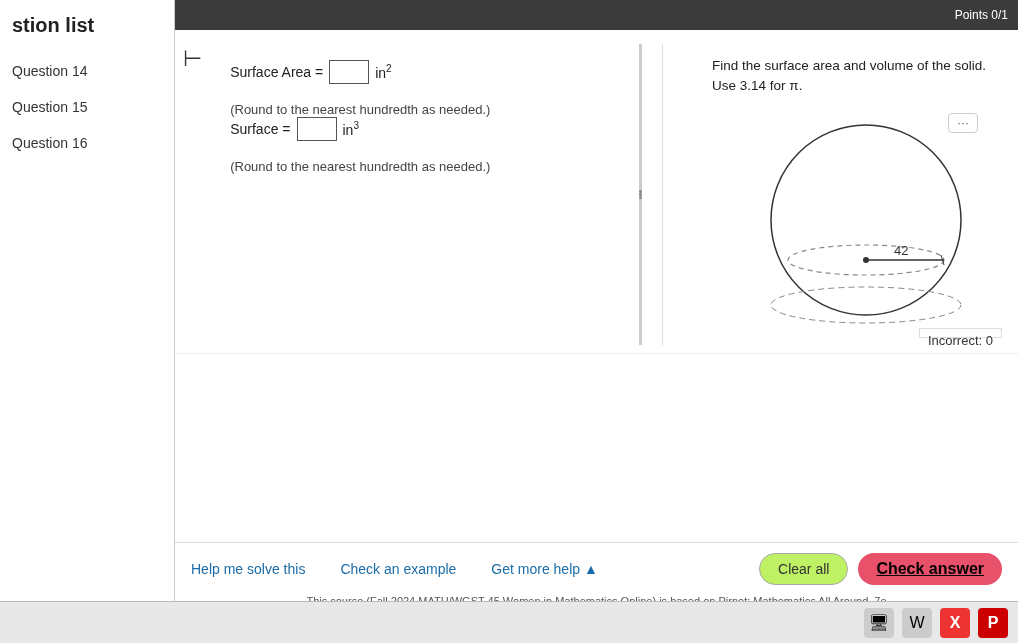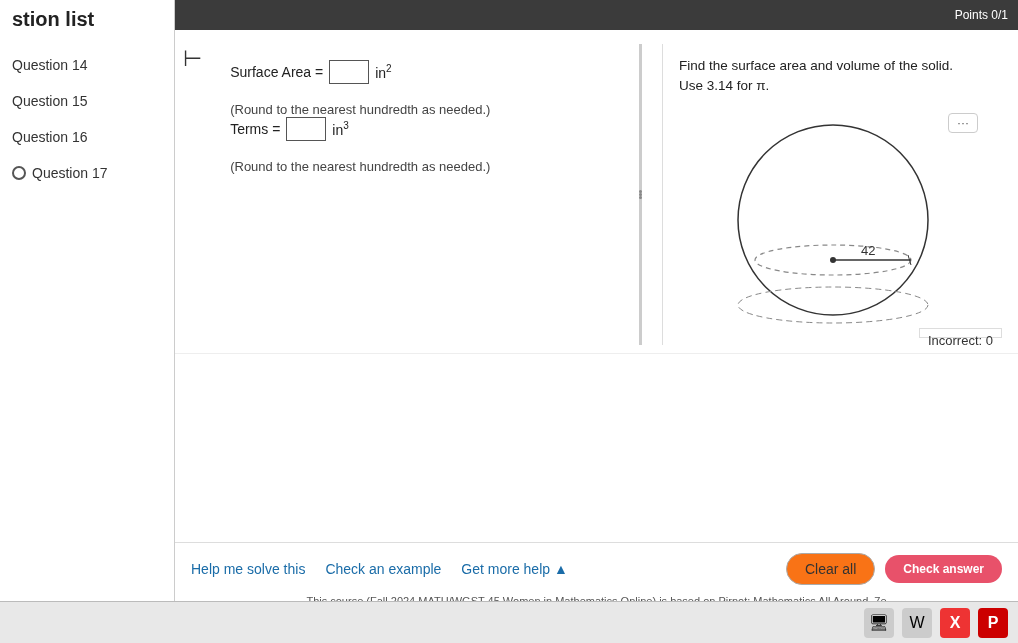--- a/index.html
+++ b/index.html
@@ -19,38 +19,37 @@
       position: relative;
     }
 
     
     .sidebar {
       width: 175px;
       background: #fff;
       border-right: 1px solid #ccc;
       display: flex;
       flex-direction: column;
-      padding-top: 0;
+      padding-top: 6px;
       flex-shrink: 0;
     }
 
     .sidebar-title {
       font-size: 20px;
       font-weight: bold;
       padding: 8px 12px 16px 12px;
       color: #222;
     }
 
     .question-item {
       padding: 10px 12px;
       font-size: 14px;
       color: #333;
       cursor: pointer;
       display: flex;
-      align-items: center;
       gap: 6px;
     }
 
     .question-item.active {
       background: #e8e8d0;
     }
 
     .question-item .circle-icon {
       width: 14px;
       height: 14px;
@@ -160,20 +159,21 @@
     
     .question-right {
       width: 340px;
       padding: 12px 16px;
       display: flex;
       flex-direction: column;
       gap: 8px;
       background: #fff;
       border-left: 1px solid #ddd;
       flex-shrink: 0;
+      align-items: flex-end;
     }
 
     .find-text {
       font-size: 13.5px;
       color: #222;
       line-height: 1.5;
     }
 
     .sphere-container {
       display: flex;
@@ -199,57 +199,58 @@
     }
 
     .bottom-actions {
       display: flex;
       align-items: center;
       justify-content: space-between;
     }
 
     .bottom-links {
       display: flex;
-      gap: 20px;
+      gap: 35px;
       align-items: flex-end;
     }
 
     .bottom-link {
       font-size: 14px;
       color: #1a6ca8;
       cursor: pointer;
       text-decoration: none;
       font-weight: 500;
     }
 
     .bottom-buttons {
       display: flex;
       gap: 10px;
       align-items: center;
     }
 
     .btn-clear {
-      background: #f97316;
+      background: #bef264;
       border: 1px solid #aaa;
       border-radius: 20px;
       padding: 7px 18px;
       font-size: 14px;
       cursor: pointer;
       color: #333;
     }
 
     .btn-check {
       background: #e8516a;
       border: none;
       border-radius: 20px;
       padding: 7px 18px;
-      font-size: 12px;
-      cursor: pointer;
-      color: #ffffff;
+      font-size: 16px;
+      cursor: pointer;
+      color: #000000;
       font-weight: bold;
+      text-decoration: underline;
     }
 
     .footer-text {
       font-size: 11px;
       color: #555;
       text-align: center;
       padding: 4px 0 2px;
     }
 
     .incorrect-badge {
@@ -317,24 +318,20 @@
 
     <div class="question-item">
       <span>Question 14</span>
     </div>
     <div class="question-item">
       <span>Question 15</span>
     </div>
     <div class="question-item">
       <span>Question 16</span>
     </div>
-    <div class="question-item">
-      <span class="circle-icon"></span>
-      <span>Question 17</span>
-    </div>
   </div>
 
   <div class="content-area">
 
     <div class="top-bar">
       <span class="top-bar-text">Points 0/1</span>
     </div>
 
     <div class="question-header">
       <span class="back-arrow">⊢</span>
@@ -346,21 +343,21 @@
             <div class="input-line">
               <span>Surface Area =</span>
               <span class="input-box"></span>
               <span>in<span class="superscript">2</span></span>
             </div>
             <div class="note-text">(Round to the nearest hundredth as needed.)</div>
           </div>
 
           <div>
             <div class="input-line">
-              <span>Terms =</span>
+              <span>Surface =</span>
               <span class="input-box"></span>
               <span>in<span class="superscript">3</span></span>
             </div>
             <div class="note-text">(Round to the nearest hundredth as needed.)</div>
           </div>
         </div>
 
         <div class="divider-vertical">
           <div class="divider-dots">
             <span></span>

